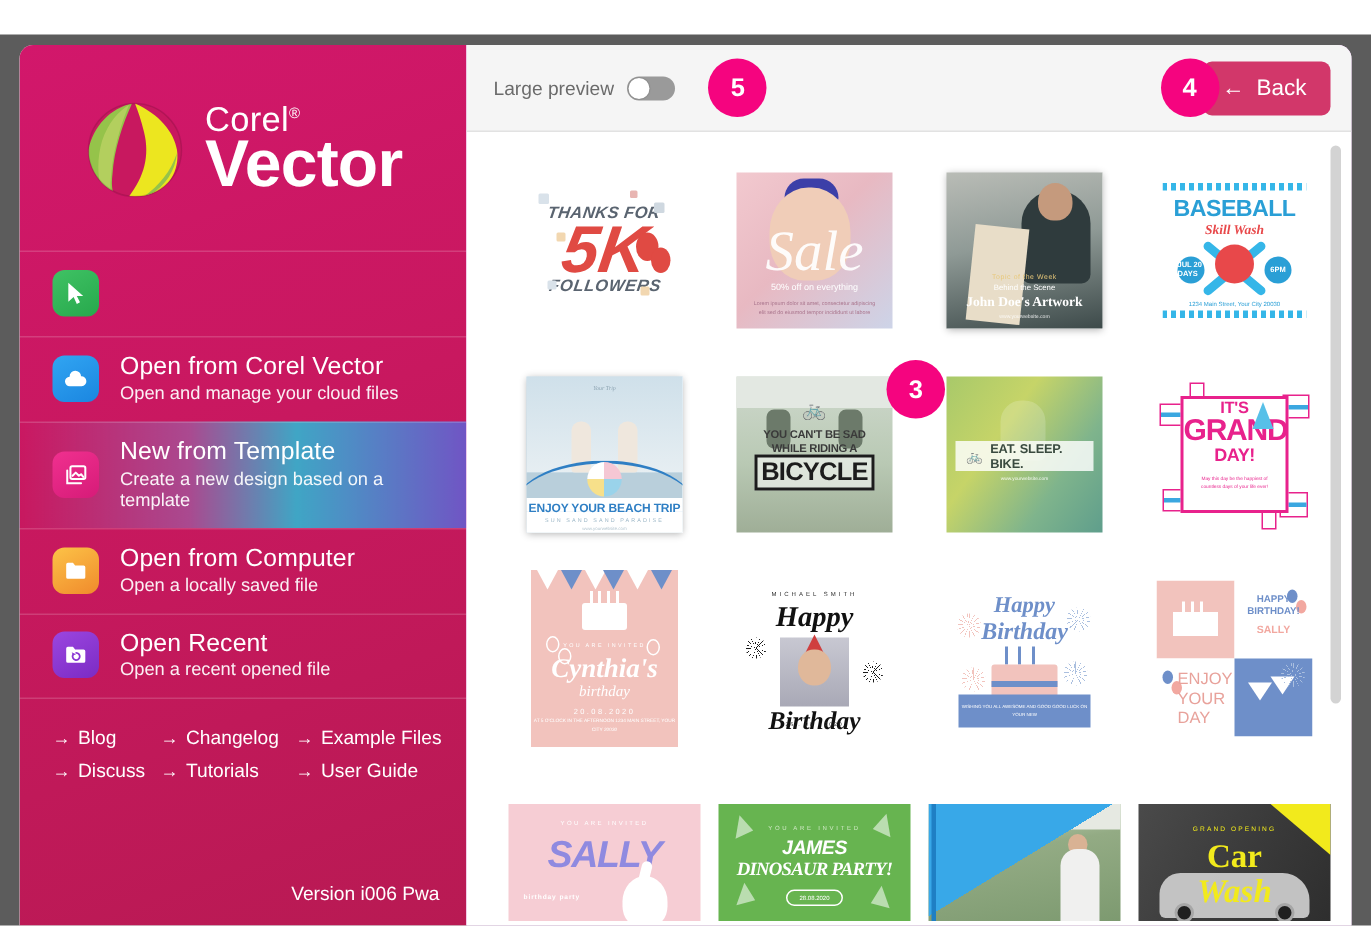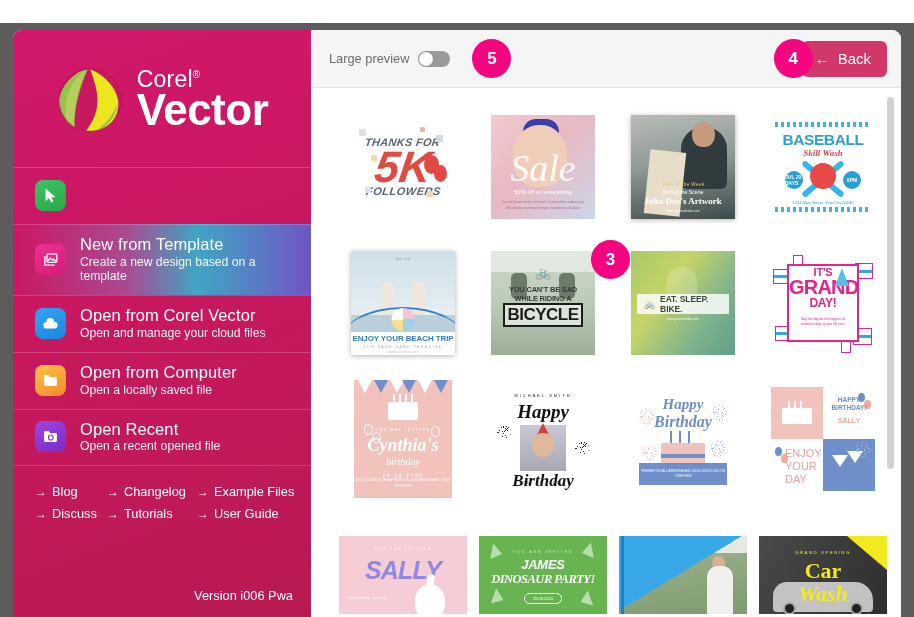--- a/index.html
+++ b/index.html
@@ -476,43 +476,43 @@
       <nav id="navlist">
 
         <div class="nav-item">
           <div class="nav-icon ic-green">
             <svg viewBox="0 0 24 24" fill="#fff">
                 <path d="M5 2 L5 20 L10 15.5 L13 22 L16 20.5 L13 14.5 L19 14.5 Z"></path>
               </svg>
           </div>
         </div>
 
+        <div class="nav-item">
+          <div class="nav-icon ic-blue">
+            <svg viewBox="0 0 24 24" fill="#fff">
+                <path d="M6.5 19 A4.5 4.5 0 0 1 6.2 10 A5.4 5.4 0 0 1 17 9.6 A4 4 0 0 1 17.6 19 Z"></path>
+              </svg>
+          </div>
+          <div class="nav-txt">
+            <div class="nav-title">Open from Corel Vector</div>
+            <div class="nav-sub">Open and manage your cloud files</div>
+          </div>
+        </div>
+
         <div class="nav-item active">
           <div class="nav-icon ic-pink">
             <svg viewBox="0 0 24 24" fill="none" stroke="#fff" stroke-width="1.9">
               <rect x="7" y="4" width="14" height="12" rx="1.6"></rect>
               <path d="M4 8 L4 20 L17 20" stroke-linecap="round"></path>
               <path d="M9 13 L12 10 L15 13 L17 11.5 L19 14" stroke-linecap="round" stroke-linejoin="round"></path>
             </svg>
           </div>
           <div class="nav-txt">
             <div class="nav-title">New from Template</div>
             <div class="nav-sub">Create a new design based on a template</div>
-          </div>
-        </div>
-
-        <div class="nav-item">
-          <div class="nav-icon ic-blue">
-            <svg viewBox="0 0 24 24" fill="#fff">
-                <path d="M6.5 19 A4.5 4.5 0 0 1 6.2 10 A5.4 5.4 0 0 1 17 9.6 A4 4 0 0 1 17.6 19 Z"></path>
-              </svg>
-          </div>
-          <div class="nav-txt">
-            <div class="nav-title">Open from Corel Vector</div>
-            <div class="nav-sub">Open and manage your cloud files</div>
           </div>
         </div>
 
         <div class="nav-item">
           <div class="nav-icon ic-orange">
             <svg viewBox="0 0 24 24" fill="#fff">
                 <path d="M3 6 A1.6 1.6 0 0 1 4.6 4.4 L9.4 4.4 L11.4 7 L19.4 7 A1.6 1.6 0 0 1 21 8.6 L21 18 A1.6 1.6 0 0 1 19.4 19.6 L4.6 19.6 A1.6 1.6 0 0 1 3 18 Z"></path>
               </svg>
           </div>
           <div class="nav-txt">

